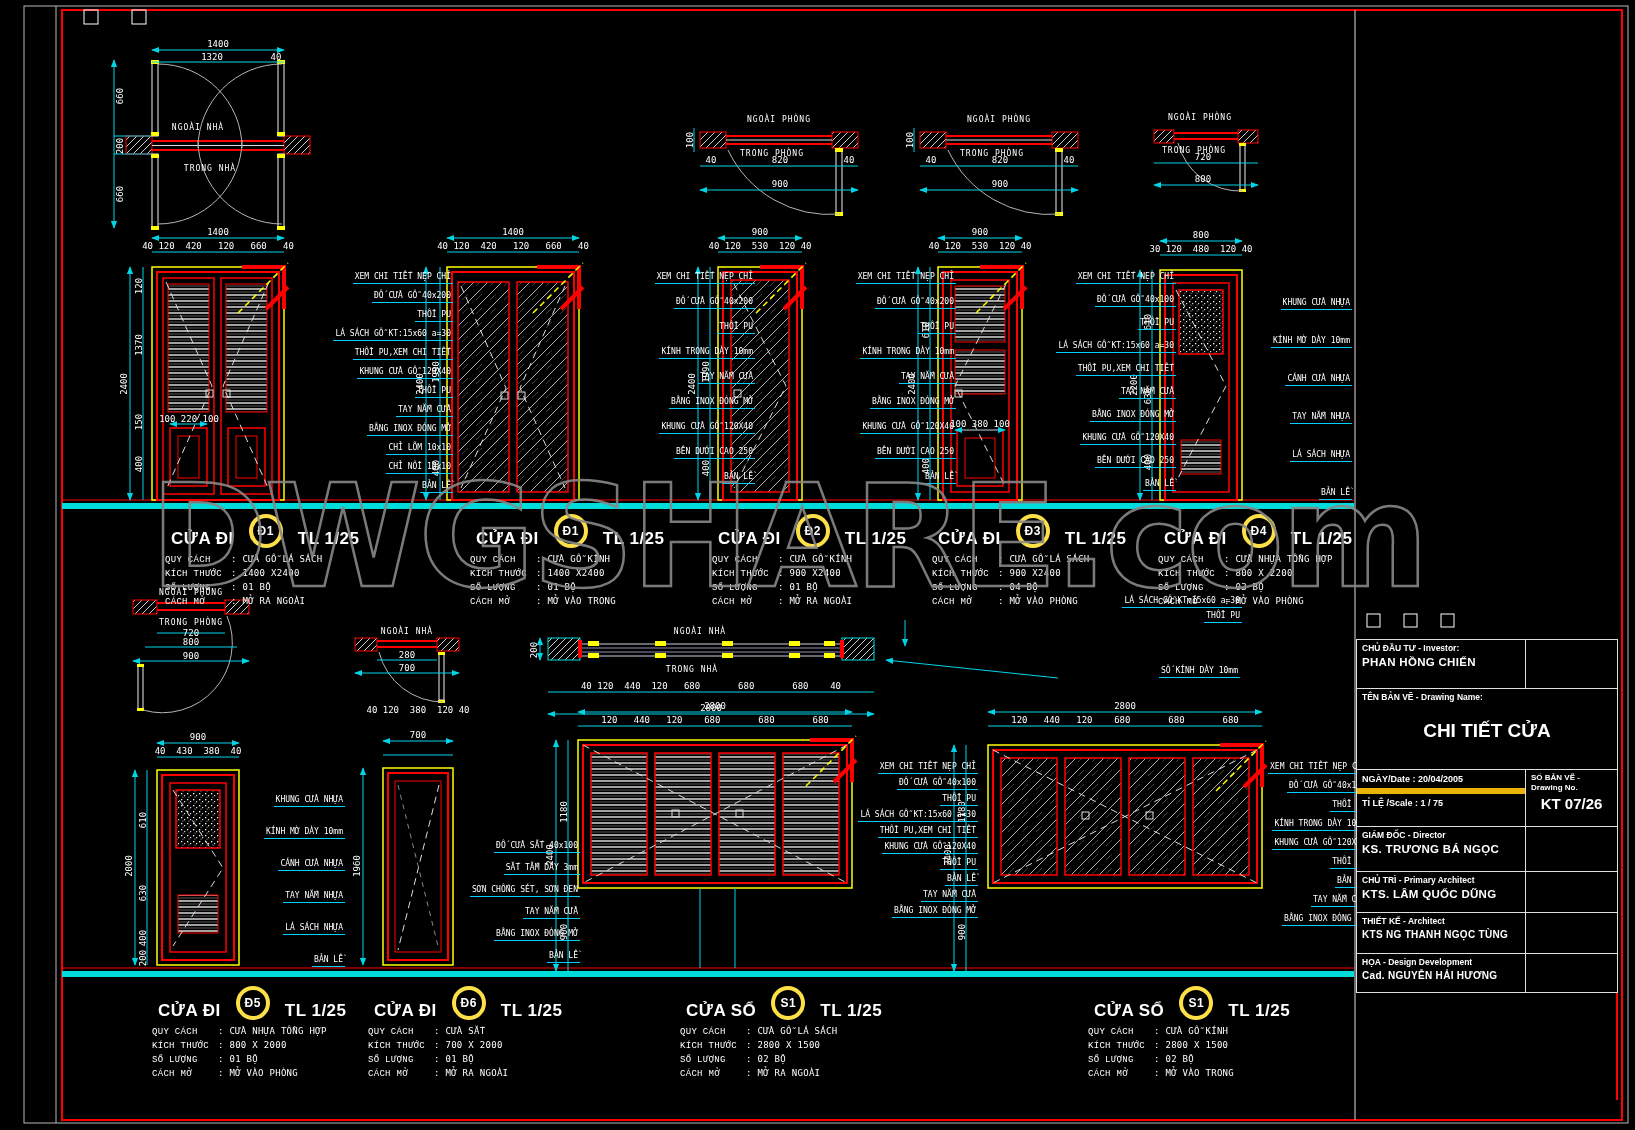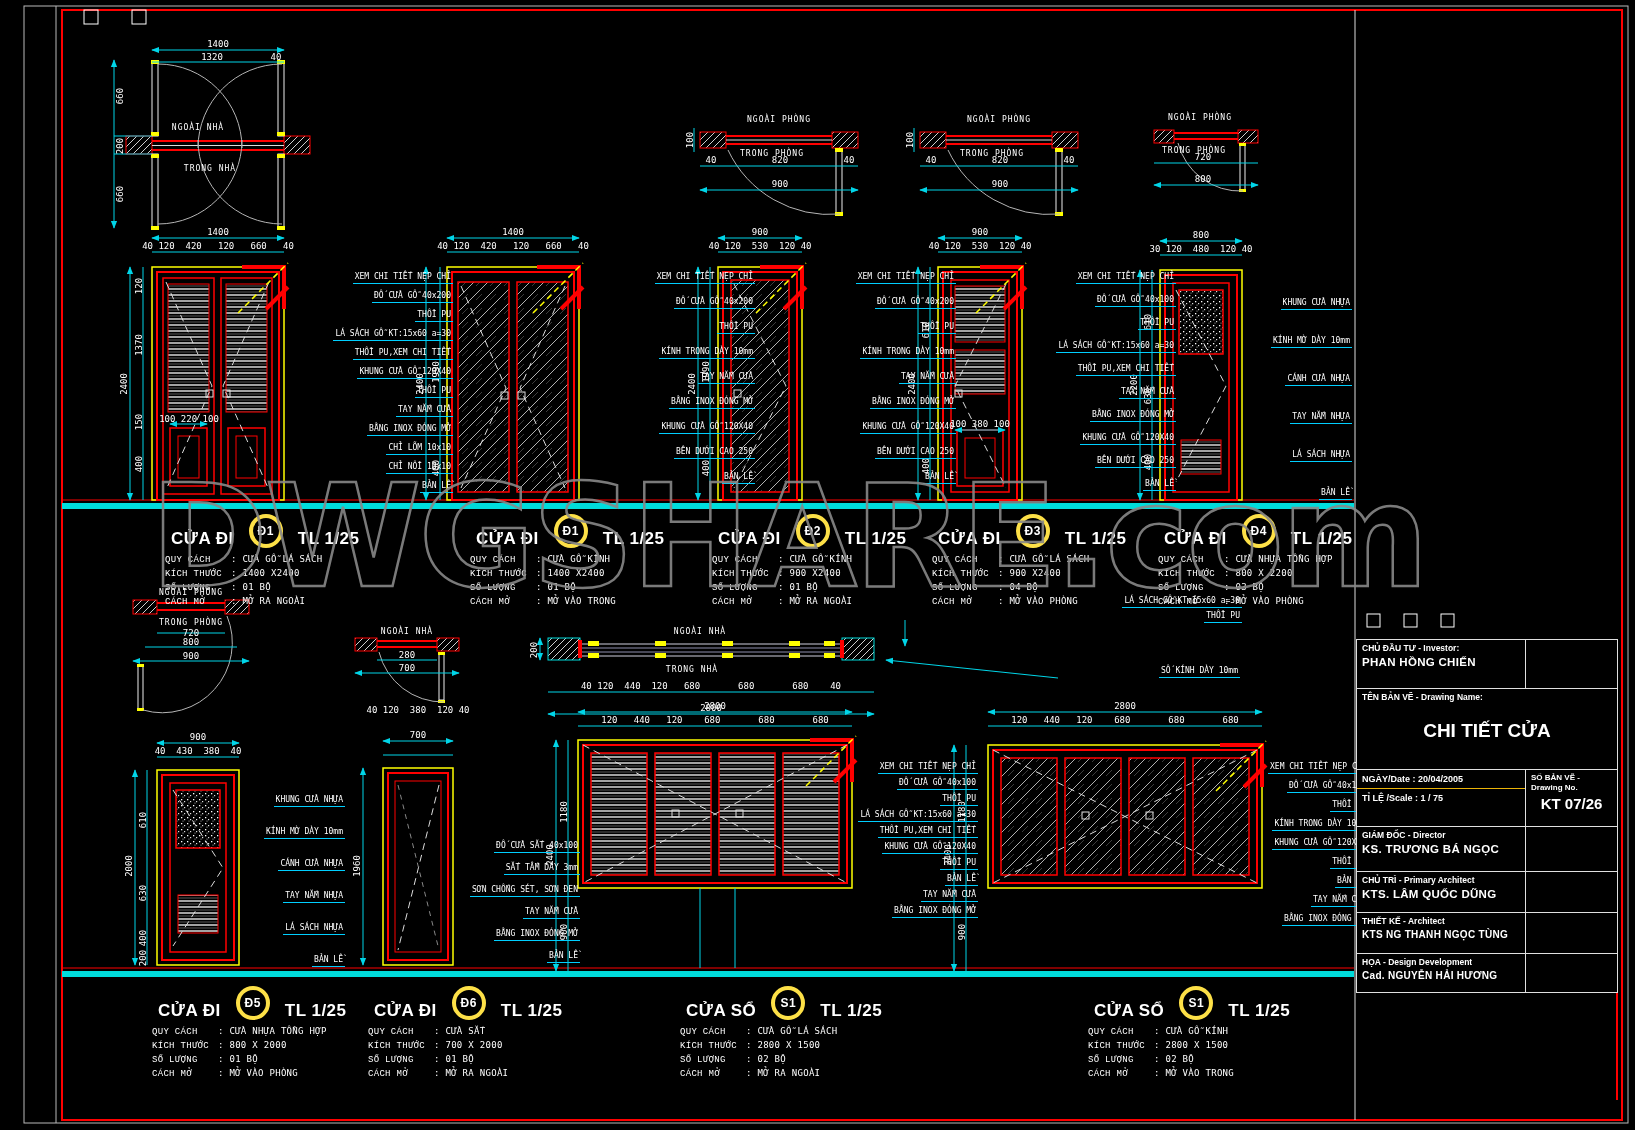--- a/index.html
+++ b/index.html
@@ -694,21 +694,21 @@
       <div class="nm">PHAN HỒNG CHIẾN</div>
     </div>
     <div class="rc"></div>
   </div>
   <div class="tbrow" style="height:80px;flex-direction:column">
     <div class="lab">TÊN BẢN VẼ - Drawing Name:</div>
     <div class="big" style="font-size:19px;margin-top:18px">CHI TIẾT CỬA</div>
   </div>
   <div class="tbrow" style="height:56px">
     <div class="lc" style="width:168px">
-      <div class="kv" style="border-bottom:1px solid #eab308"><span>NGÀY/Date :</span> <span>20/04/2005</span></div>
+      <div class="kv" style="border-bottom:6px solid #eab308"><span>NGÀY/Date :</span> <span>20/04/2005</span></div>
       <div class="kv"><span>TỈ LỆ /Scale :</span> <span>1 / 75</span></div>
     </div>
     <div class="rc">
       <div class="lab" style="font-size:8px">SỐ BẢN VẼ - Drawing No.</div>
       <div class="big" style="font-size:15px;margin-top:2px">KT 07/26</div>
     </div>
   </div>
   <div class="tbrow" style="height:44px">
     <div class="lc" style="width:168px">
       <div class="lab">GIÁM ĐỐC - Director</div>

